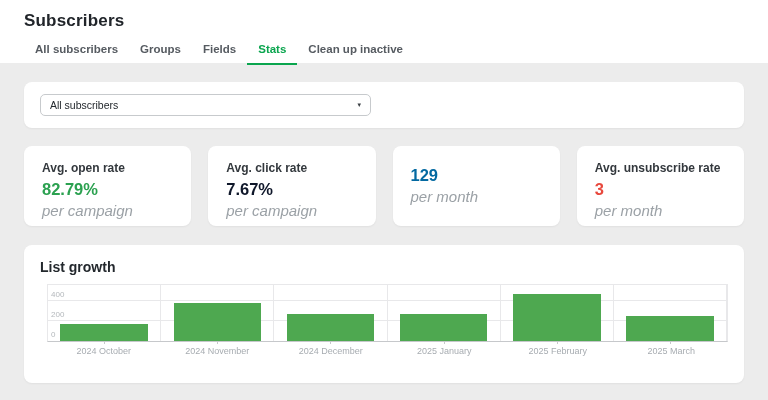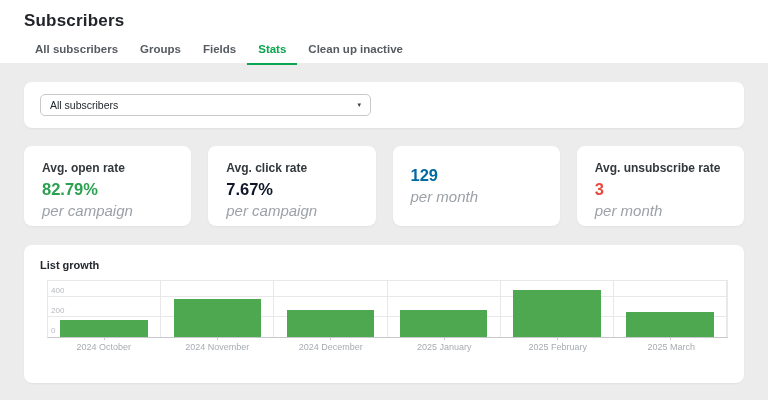--- a/index.html
+++ b/index.html
@@ -23,21 +23,21 @@
               padding:0 9px; font-size:10.5px; color:#23282d; cursor:pointer; background:#fff; }
   .dropdown .caret { font-size:7px; color:#3a3f44; }
 
   .stats-row { display:flex; gap:17px; margin-top:18px; }
   .stat-card { flex:1; height:80px; padding:15px 0 0 18px; }
   .stat-label { font-size:12px; font-weight:bold; color:#33383d; }
   .stat-value { font-size:16.5px; font-weight:bold; margin-top:5px; }
   .stat-unit  { font-size:15px; color:#9ba1a6; margin-top:3px;font-style:italic; }
 
   .chart-card { margin-top:19px; height:138px; padding:14px 16px 0 16px; }
-  .chart-title { font-size:11px; font-weight:bold; color:#23282d; }
+  .chart-title { font-size:14px; font-weight:bold; color:#23282d; }
   .plot-wrap { position:relative; margin:9px 0 0 7px; width:681px; }
   .plot { position:relative; height:58px; border:1px solid #e8e8ea; border-bottom:1px solid #c6c8cb; display:flex; background:#fff; }
   .col { flex:1; border-right:1px solid #e8e8ea; position:relative; }
   .col:last-child { border-right:none; }
   .bar { position:absolute; bottom:0; left:11%; width:78%; }
   .gridline { position:absolute; left:0; right:0; height:1px; background:#e8e8ea; pointer-events:none; }
   .ylabel { position:absolute; left:3px; font-size:8px; color:#b4b8bc; line-height:1;text-align:center; }
   .tick { position:absolute; top:100%; left:50%; width:1px; height:3px; background:#c6c8cb; }
   .xlabels { display:flex; width:681px; margin:4px 0 0 7px; }
   .xlabel { flex:1; text-align:center; font-size:9px; color:#a7acb1; }

